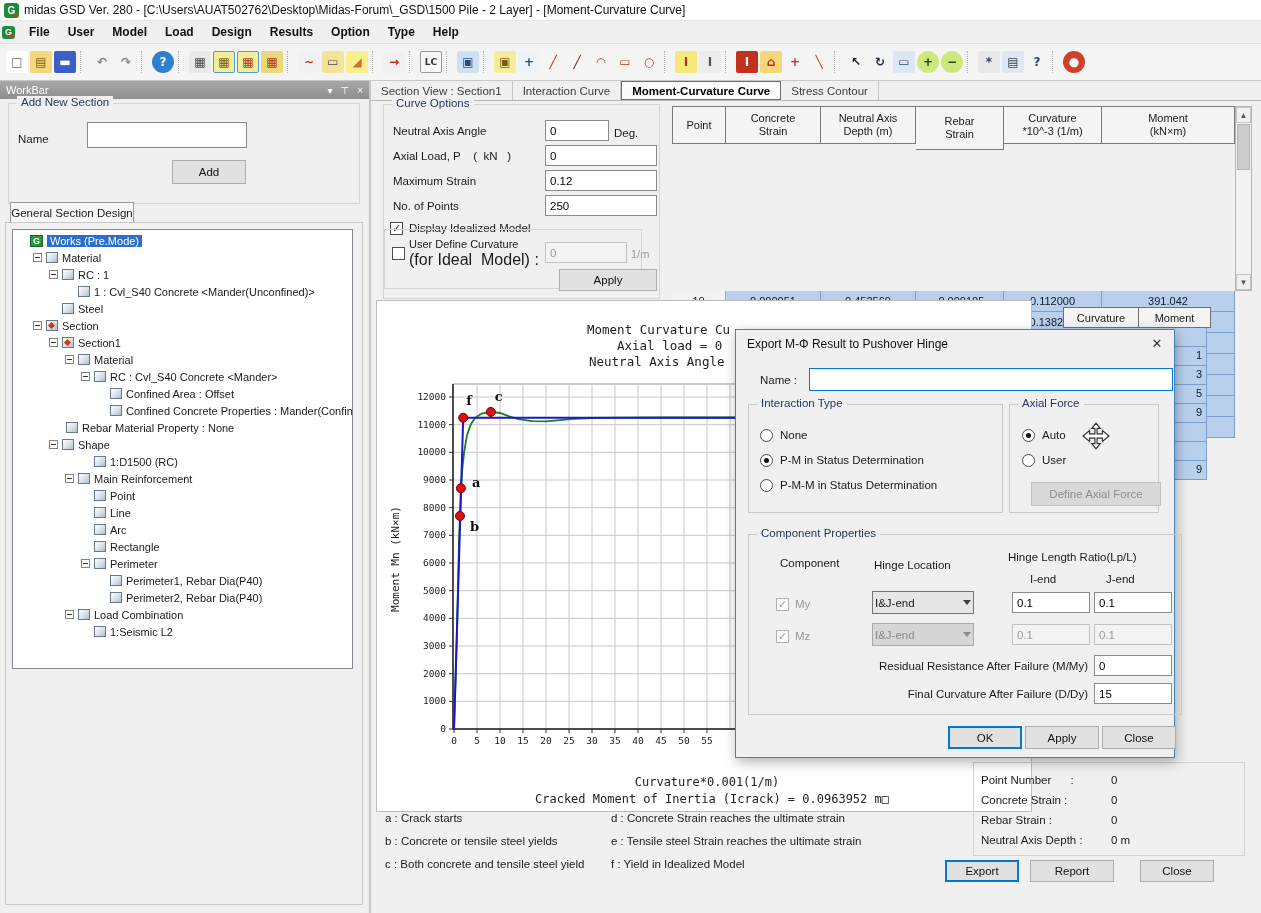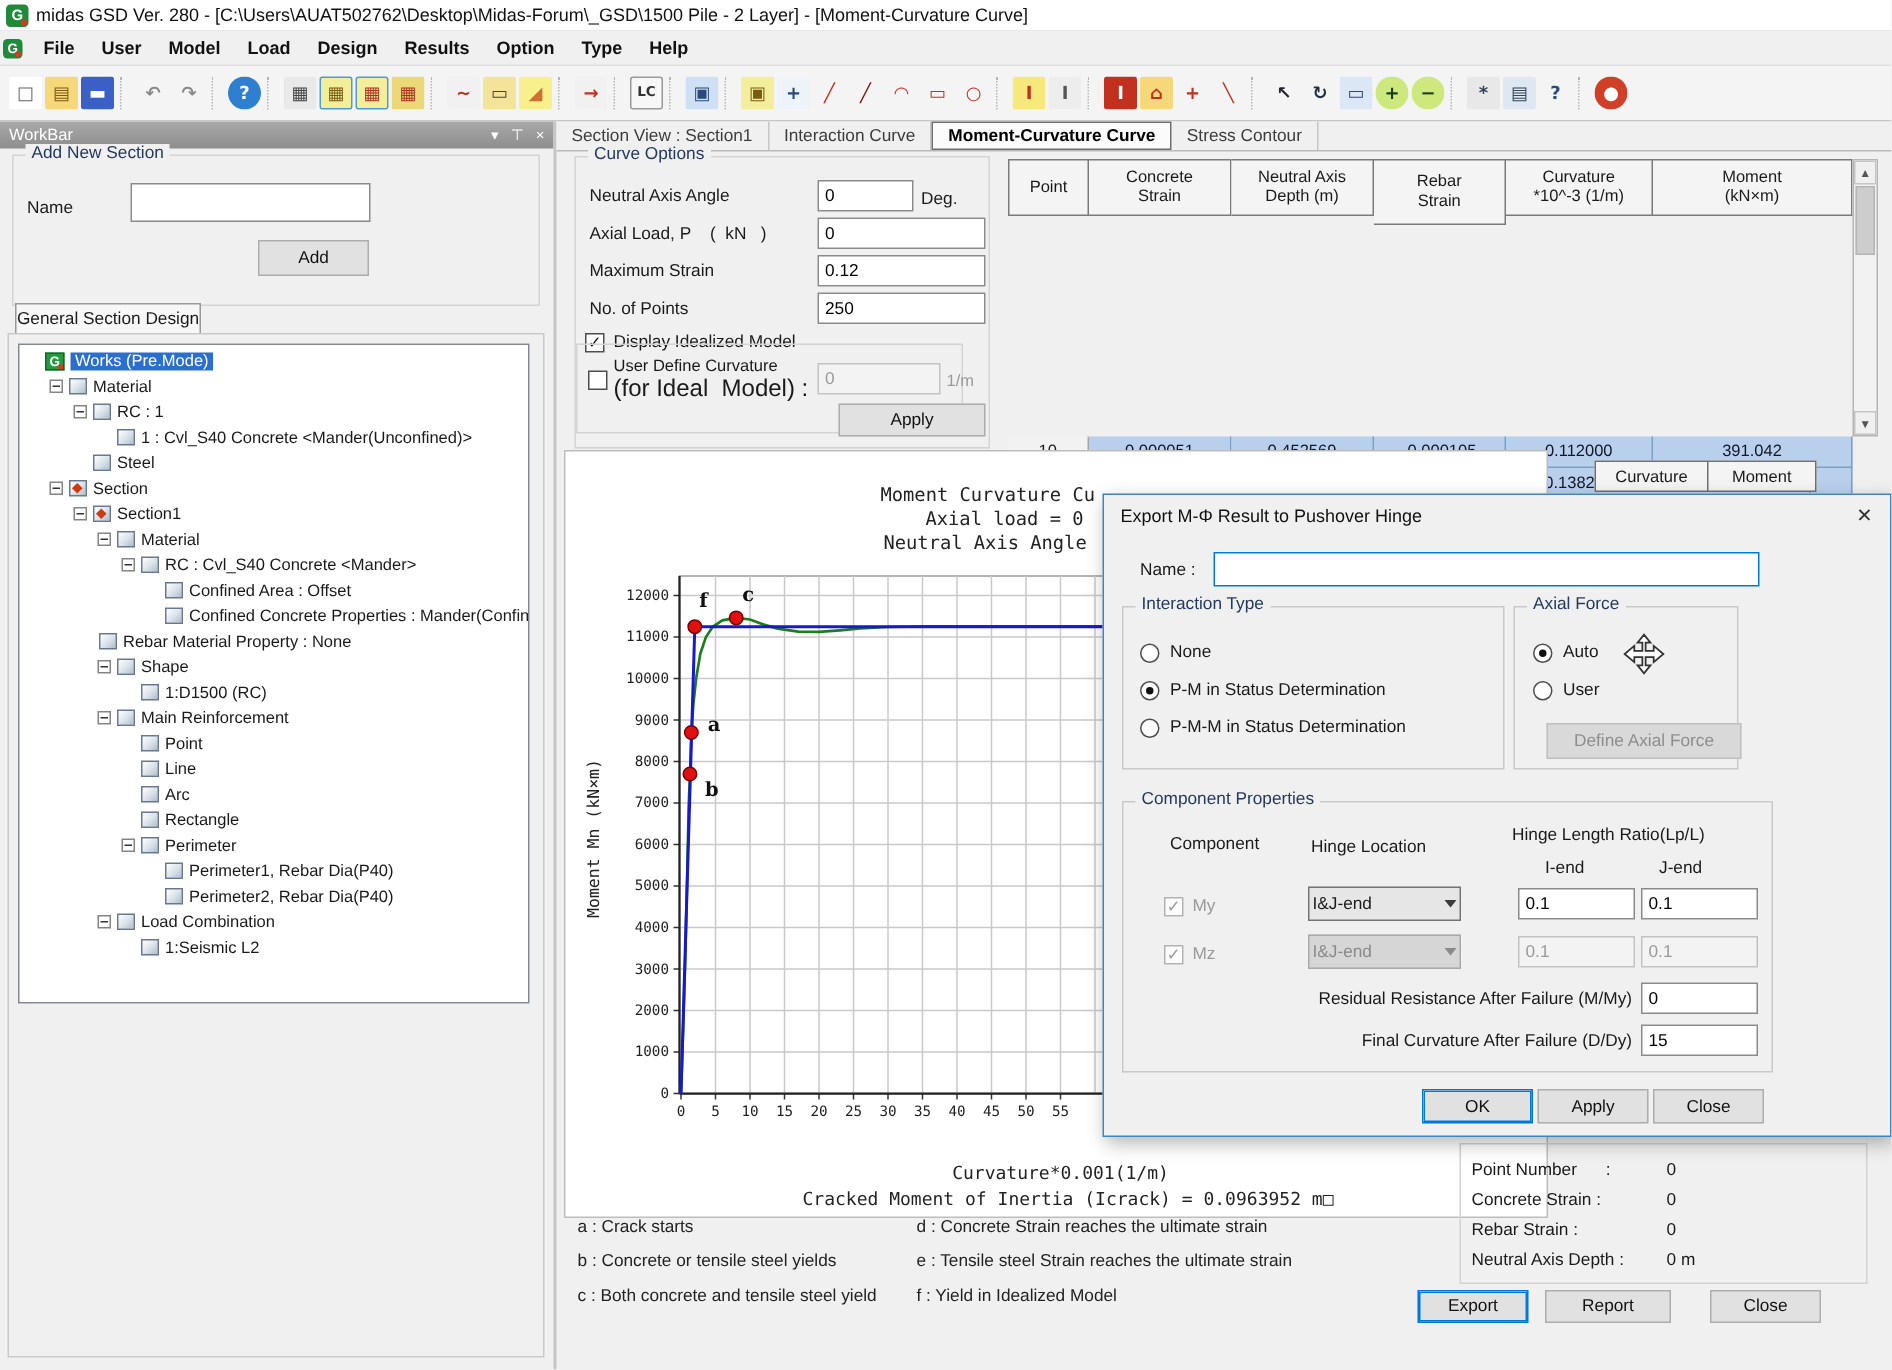--- a/index.html
+++ b/index.html
@@ -68,21 +68,21 @@
 .pt-h{position:absolute;background:#f4f4f4;border:1px solid #707070;font-size:11px;display:flex;align-items:center;justify-content:center}
 .pt-row{height:19px;background:#b9d0ed;border-bottom:1px solid #7d9fc7;border-right:1px solid #7d9fc7;font-size:11px;color:#101828;text-align:right;padding:2px 4px 0 0}
 
 #chartpanel{position:absolute;left:5px;top:199px;width:656px;height:512px;background:#fff;border:1px solid #bdbdbd}
 
 .leg{position:absolute;font-size:11.5px;color:#222;line-height:23px;white-space:pre}
 #infobox{position:absolute;left:602px;top:661px;width:272px;height:94px;border:1px solid #d2d2d2}
 .info-lbl{position:absolute;left:8px;font-size:11.5px;white-space:pre}
 .info-val{position:absolute;left:138px;font-size:11.5px;white-space:pre}
 
-#dialog{position:absolute;left:364px;top:228px;width:526px;height:429px;background:#f0f0f0;border:1px solid #3f85bb;box-shadow:2px 4px 12px rgba(0,0,0,.3);z-index:20}
+#dialog{position:absolute;left:364px;top:228px;width:440px;height:429px;background:#f0f0f0;border:1px solid #3f85bb;box-shadow:2px 4px 12px rgba(0,0,0,.3);z-index:20}
 #dlg-title{position:absolute;left:11px;top:7px;font-size:12px;color:#111}
 #dlg-close{position:absolute;right:6px;top:4px;width:22px;height:18px;display:flex;align-items:center;justify-content:center;font-size:13px;color:#333}
 .optrow{position:absolute;display:flex;align-items:center;font-size:11.5px;height:16px}
 .radio{width:13px;height:13px;border:1px solid #4d4d4d;border-radius:50%;background:#fff;display:inline-flex;align-items:center;justify-content:center;margin-right:7px;flex:none}
 .radio.sel::after{content:"";width:5px;height:5px;border-radius:50%;background:#101010}
 .chk{width:13px;height:13px;border:1px solid #4d4d4d;background:#fff;font:11px/12px "DejaVu Sans",sans-serif;text-align:center;color:#111;margin-right:6px;flex:none}
 .chk.dis{border-color:#b2b2b2;background:#fcfcfc;color:#9a9a9a}
 .combo{position:absolute;background:#e6e6e6;border:1px solid #747474;font-size:11.5px;display:flex;align-items:center;padding:0 2px}
 .combo .arr{margin-left:auto;width:0;height:0;border-left:4px solid transparent;border-right:4px solid transparent;border-top:5px solid #3c3c3c}
 .combo.dis{background:#d6d6d6;color:#8a8a8a;border-color:#a9a9a9}
@@ -235,21 +235,21 @@
       <div class="trow" style="padding-left: 84px;">
         <span class="t-spc"></span>
         <span class="t-cube"></span>
         <span>Confined Concrete Properties : Mander(Confin.</span>
       </div>
       <div class="trow" style="padding-left: 40px;">
         <span class="t-spc"></span>
         <span class="t-cube"></span>
         <span>Rebar Material Property : None</span>
       </div>
-      <div class="trow" style="padding-left: 52px;">
+      <div class="trow" style="padding-left: 36px;">
         <span class="t-exp"></span>
         <span class="t-cube"></span>
         <span>Shape</span>
       </div>
       <div class="trow" style="padding-left: 68px;">
         <span class="t-spc"></span>
         <span class="t-cube"></span>
         <span>1:D1500 (RC)</span>
       </div>
       <div class="trow" style="padding-left: 52px;">

